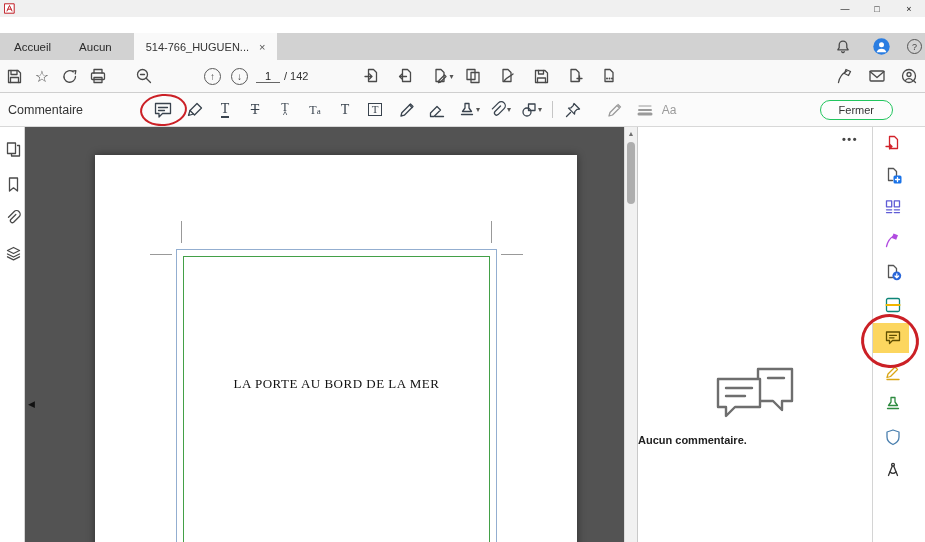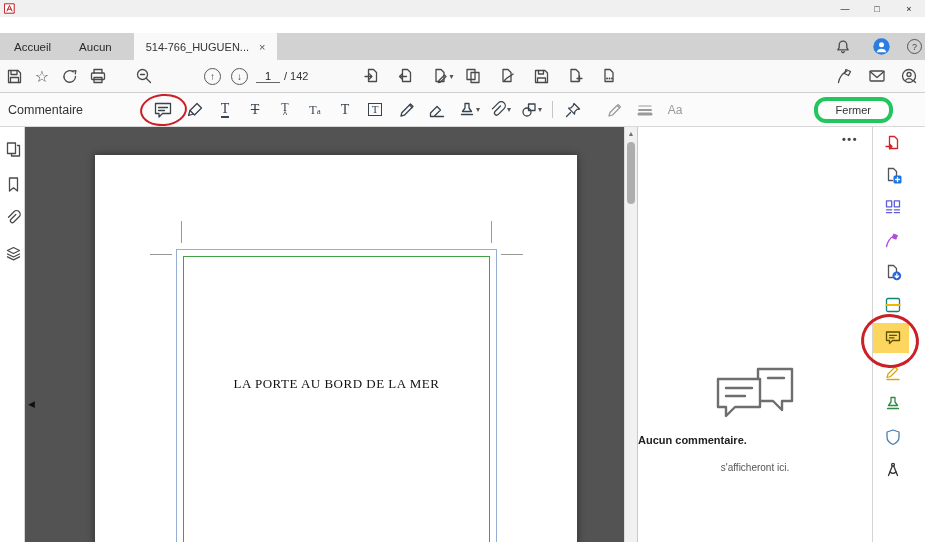--- a/index.html
+++ b/index.html
@@ -43,21 +43,21 @@
   .tgl { font-family:"Liberation Serif", serif; font-size:14px; color:#39434e; line-height:1; }
   .t-underline { border-bottom:2px solid #39434e; padding-bottom:0; }
   .t-strike { text-decoration:line-through; }
   .t-col { display:flex; flex-direction:column; align-items:center; line-height:.55; }
   .t-caret-mark { font-size:9px; color:#39434e; }
   .t-sub { font-size:9px; }
   .t-box { border:1.2px solid #39434e; padding:0 3px; font-size:11px; }
   .vsep { width:1px; height:17px; background:#c6c6c6; margin-left:10px; }
   .muted svg.ic { stroke:#9a9a9a; }
   .aa-label { font-size:12px; color:#9a9a9a; }
-  .fermer-btn { border:4px solid #22c55e; border-radius:12px; padding:3px 18px; font-size:11px; color:#333; background:#fdfdfd; margin-right:32px; }
+  .fermer-btn { border:1px solid #22c55e; border-radius:12px; padding:3px 18px; font-size:11px; color:#333; background:#fdfdfd; margin-right:32px; }
 
   
   .content { position:absolute; left:0; top:127px; width:925px; height:415px; }
   .left-rail { position:absolute; left:0; top:0; width:25px; height:100%; background:#fff; border-right:1px solid #d4d4d4; }
   .left-rail .ib { position:absolute; left:1px; }
 
   .doc-area { position:absolute; left:25px; top:0; width:612px; height:100%; background:#535353; }
   .page { position:absolute; left:70px; top:10px; width:482px; height:405px; background:#fff; box-shadow:0 0 8px rgba(0,0,0,.45); overflow:hidden;margin-top:18px; }
   .cropmark { position:absolute; background:#999; }
   .rect-blue { position:absolute; left:81px; top:94px; width:321px; height:330px; border:1px solid #93aed0; }
@@ -331,21 +331,21 @@
           <path d="M12 3.5 l2.5 2.5"></path>
         </svg>
     </span>
     <span class="ib muted" style="margin-left:6px">
       <svg class="ic" width="18" height="18" viewBox="0 0 18 18">
           <path d="M3 5 h12" stroke-width="1"></path>
           <path d="M3 9 h12" stroke-width="2"></path>
           <path d="M3 13 h12" stroke-width="3"></path>
         </svg>
     </span>
-    <span class="ib" style="margin-left:6px">
+    <span class="ib" style="">
       <span class="aa-label">Aa</span>
     </span>
 
     <span class="spacer"></span>
     <button class="fermer-btn">Fermer</button>
   </div>
 
   <div class="content">
 
     <div class="left-rail">
@@ -404,21 +404,20 @@
             <path d="M48 4 h34 v32 h-10 v9 l-9 -9 h-15 z"></path>
             <path d="M8 14 h42 v28 h-25 l-9 9 v-9 h-8 z"></path>
           </g>
           <g stroke="#6e6e6e" stroke-width="2.4" stroke-linecap="round">
             <path d="M16 23 h26 M16 31 h19"></path>
             <path d="M58 13 h16"></path>
           </g>
         </svg>
       </div>
       <div class="empty-title">Aucun commentaire.</div>
-      <div class="empty-line" style="top:335px">s'afficheront ici.</div>
     </div>
 
     <div class="right-rail">
       <div class="selected-bg"></div>
 
       <span class="ib" style="top:4px">
         <svg class="ic" width="18" height="18" viewBox="0 0 18 18">
             <path d="M5.5 2.5 h5 l3 3 v9 h-8 z" stroke="#d2222a"></path>
             <path d="M2 12.5 h6 m-2.4 -2.4 l2.4 2.4 -2.4 2.4" stroke="#d2222a"></path>
           </svg>

